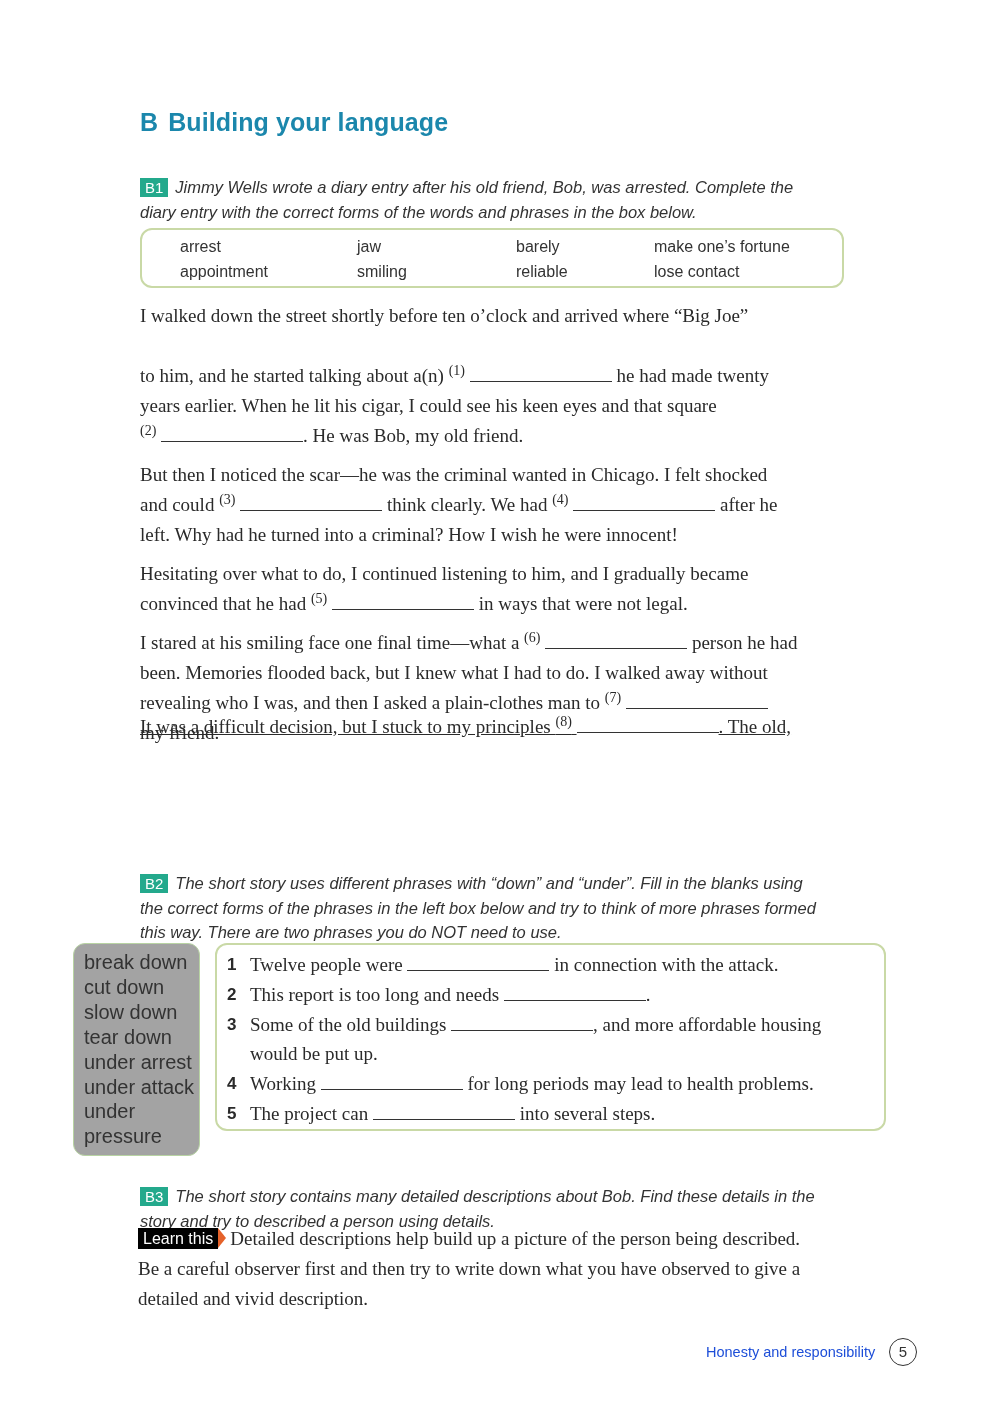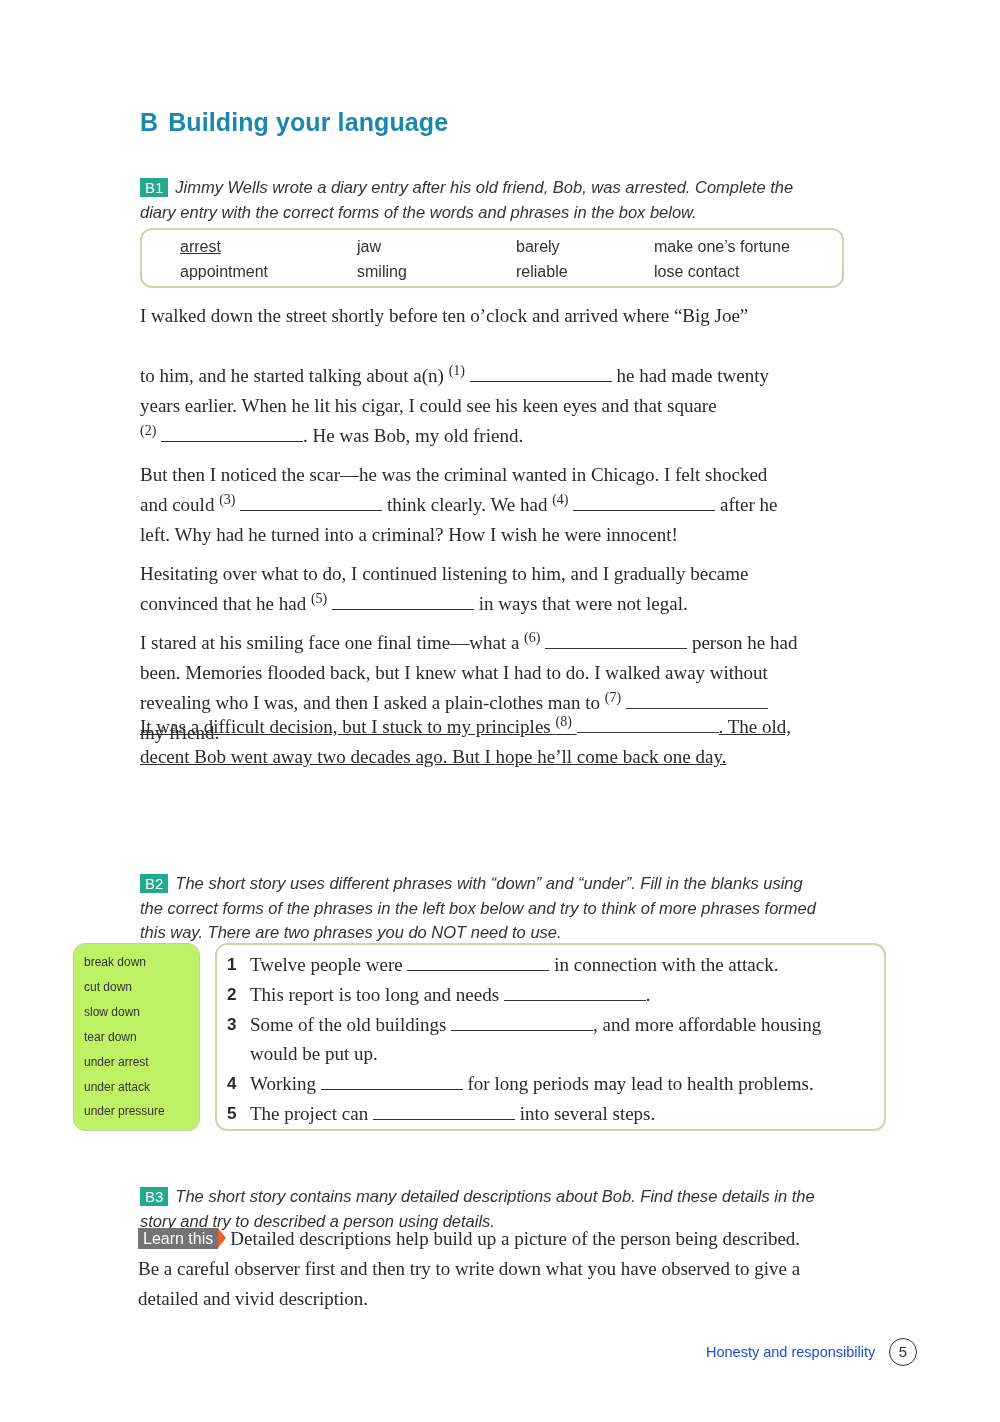--- a/index.html
+++ b/index.html
@@ -6,43 +6,43 @@
   body { width: 1000px; height: 1422px; background: #ffffff; position: relative; overflow: hidden; color: #2a2a2a; }
   .section-title { position: absolute; left: 140px; top: 108px; margin: 0; font-family: "Liberation Sans", sans-serif; font-weight: bold; font-size: 25px; color: #1b87ac; letter-spacing: 0.1px; }
   .section-title .letter { margin-right: 10px; }
   .instr { position: absolute; left: 140px; width: 720px; font-family: "Liberation Sans", sans-serif; font-style: italic; font-size: 16.5px; line-height: 24.5px; color: #333; }
   .badge { display: inline-block; background: #23a98c; color: #fff; font-style: normal; font-size: 15px; line-height: 19px; padding: 0 5px; margin-right: 7px; font-family: "Liberation Sans", sans-serif; margin-top: 20px; }
   .wordbox { position: absolute; left: 140px; top: 228px; width: 704px; height: 60px; border: 2px solid #c9d9a6; border-radius: 12px; box-sizing: border-box; font-family: "Liberation Sans", sans-serif; font-size: 16px; color: #333; }
   .wordbox .w { position: absolute; }
   .passage { position: absolute; left: 140px; width: 720px; font-family: "Liberation Serif", serif; font-size: 19px; line-height: 30px; color: #2a2a2a; margin: 0; }
   .sup { font-size: 14px; vertical-align: 7px; line-height: 0; }
   .blank { display: inline-block; width: 142px; border-bottom: 1px solid #333; height: 18px; vertical-align: baseline; }
-  .leftbox { position: absolute; left: 73px; top: 943px; width: 127px; height: 188px; background: #bef264; border: 1.5px solid #b8d3a3; border-radius: 12px; box-sizing: border-box; padding: 6px 0 0 10px; font-family: "Liberation Sans", sans-serif; font-size: 12px; line-height: 24.9px; color: #333; }
+  .leftbox { position: absolute; left: 73px; top: 943px; width: 127px; height: 213px; background: #a3a3a3; border: 1.5px solid #b8d3a3; border-radius: 12px; box-sizing: border-box; padding: 6px 0 0 10px; font-family: "Liberation Sans", sans-serif; font-size: 20px; line-height: 24.9px; color: #333; }
   .rightbox { position: absolute; left: 215px; top: 943px; width: 671px; height: 188px; border: 2px solid #c9d9a6; border-radius: 12px; box-sizing: border-box; font-family: "Liberation Serif", serif; font-size: 19px; line-height: 29.8px; color: #2a2a2a; padding: 5px 0 0 10px; }
   .item { position: relative; padding-left: 23px; }
   .item .num { position: absolute; left: 0; font-family: "Liberation Sans", sans-serif; font-weight: bold; font-size: 17px; }
-  .learn { display: inline-block; position: relative; background: #737373; color: #fff; font-family: "Liberation Sans", sans-serif; font-size: 16px; line-height: 21px; padding: 0 5px 0 5px; margin-right: 12px; vertical-align: 1px; }
+  .learn { display: inline-block; position: relative; background: #000000; color: #fff; font-family: "Liberation Sans", sans-serif; font-size: 16px; line-height: 21px; padding: 0 5px 0 5px; margin-right: 12px; vertical-align: 1px; }
   .learn::after { content: ""; position: absolute; right: -8px; top: 0; border-top: 10.5px solid transparent; border-bottom: 10.5px solid transparent; border-left: 8px solid #e5622a; }
   .footer-text { position: absolute; left: 706px; top: 1344px; font-family: "Liberation Sans", sans-serif; font-size: 14.5px; color: #1d4ed8; }
   .page-num { position: absolute; left: 889px; top: 1338px; width: 28px; height: 28px; border: 1.3px solid #333; border-radius: 50%; box-sizing: border-box; text-align: center; line-height: 26px; font-family: "Liberation Sans", sans-serif; font-size: 15px; color: #333; }
 </style>
 </head>
 <body>
 
 <h1 class="section-title">
   <span class="letter">B</span><span>Building your language</span>
 </h1>
 
 <div class="instr" style="top:158px;">
   <span class="badge">B1</span><span>Jimmy Wells wrote a diary entry after his old friend, Bob, was arrested. Complete the</span><br>
   <span>diary entry with the correct forms of the words and phrases in the box below.</span>
 </div>
 
 <div class="wordbox">
-  <span class="w" style="left:38px;top:8px;text-decoration:underline;">arrest</span>
+  <span class="w" style="left:38px;top:8px;">arrest</span>
   <span class="w" style="left:215px;top:8px;">jaw</span>
   <span class="w" style="left:374px;top:8px;text-align:right;">barely</span>
   <span class="w" style="left:512px;top:8px;">make one’s fortune</span>
   <span class="w" style="left:38px;top:33px;">appointment</span>
   <span class="w" style="left:215px;top:33px;">smiling</span>
   <span class="w" style="left:374px;top:33px;">reliable</span>
   <span class="w" style="left:512px;top:33px;">lose contact</span>
 </div>
 
 <p class="passage" style="top:301px;">
@@ -66,21 +66,20 @@
 
 <p class="passage" style="top:628px;">
   <span>I stared at his smiling face one final time—what a </span><span class="sup">(6)</span> <span class="blank"></span><span> person he had</span><br>
   <span>been. Memories flooded back, but I knew what I had to do. I walked away without</span><br>
   <span>revealing who I was, and then I asked a plain-clothes man to </span><span class="sup">(7)</span> <span class="blank"></span><br>
   <span>my friend.</span>
 </p>
 
 <p class="passage" style="top:712px;text-decoration:underline;">
   <span>It was a difficult decision, but I stuck to my principles </span><span class="sup">(8)</span> <span class="blank"></span><span>. The old,</span><br>
-  <span>decent Bob went away two decades ago. But I hope he’ll come back one day.</span>
 </p>
 
 <div class="instr" style="top:854px;">
   <span class="badge">B2</span><span>The short story uses different phrases with “down” and “under”. Fill in the blanks using</span><br>
   <span>the correct forms of the phrases in the left box below and try to think of more phrases formed</span><br>
   <span>this way. There are two phrases you do NOT need to use.</span>
 </div>
 
 <div class="leftbox">
   <div>break down</div>

